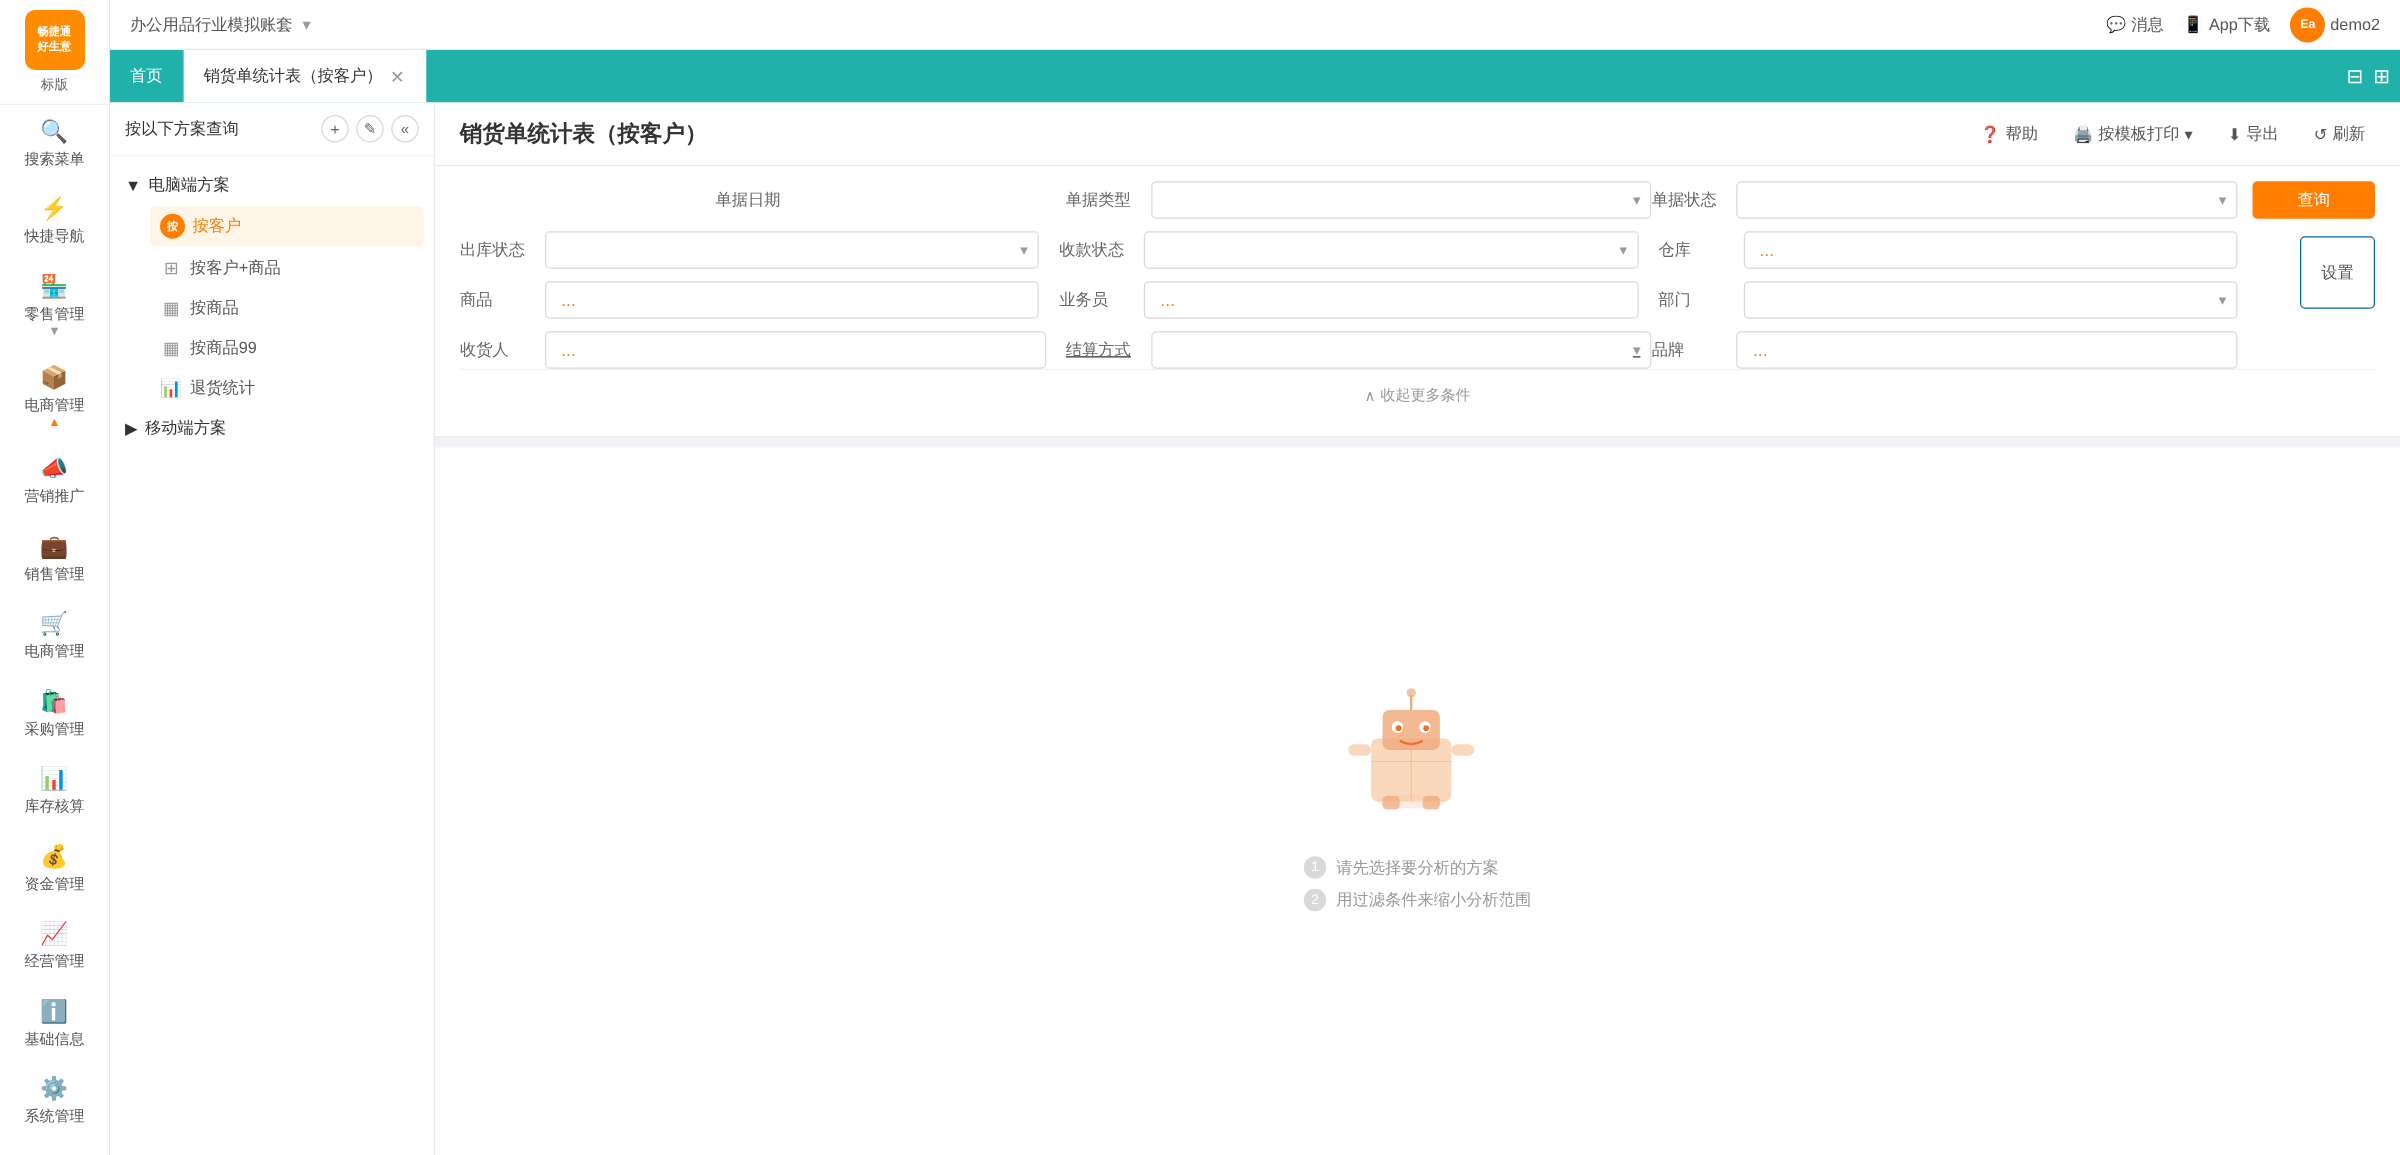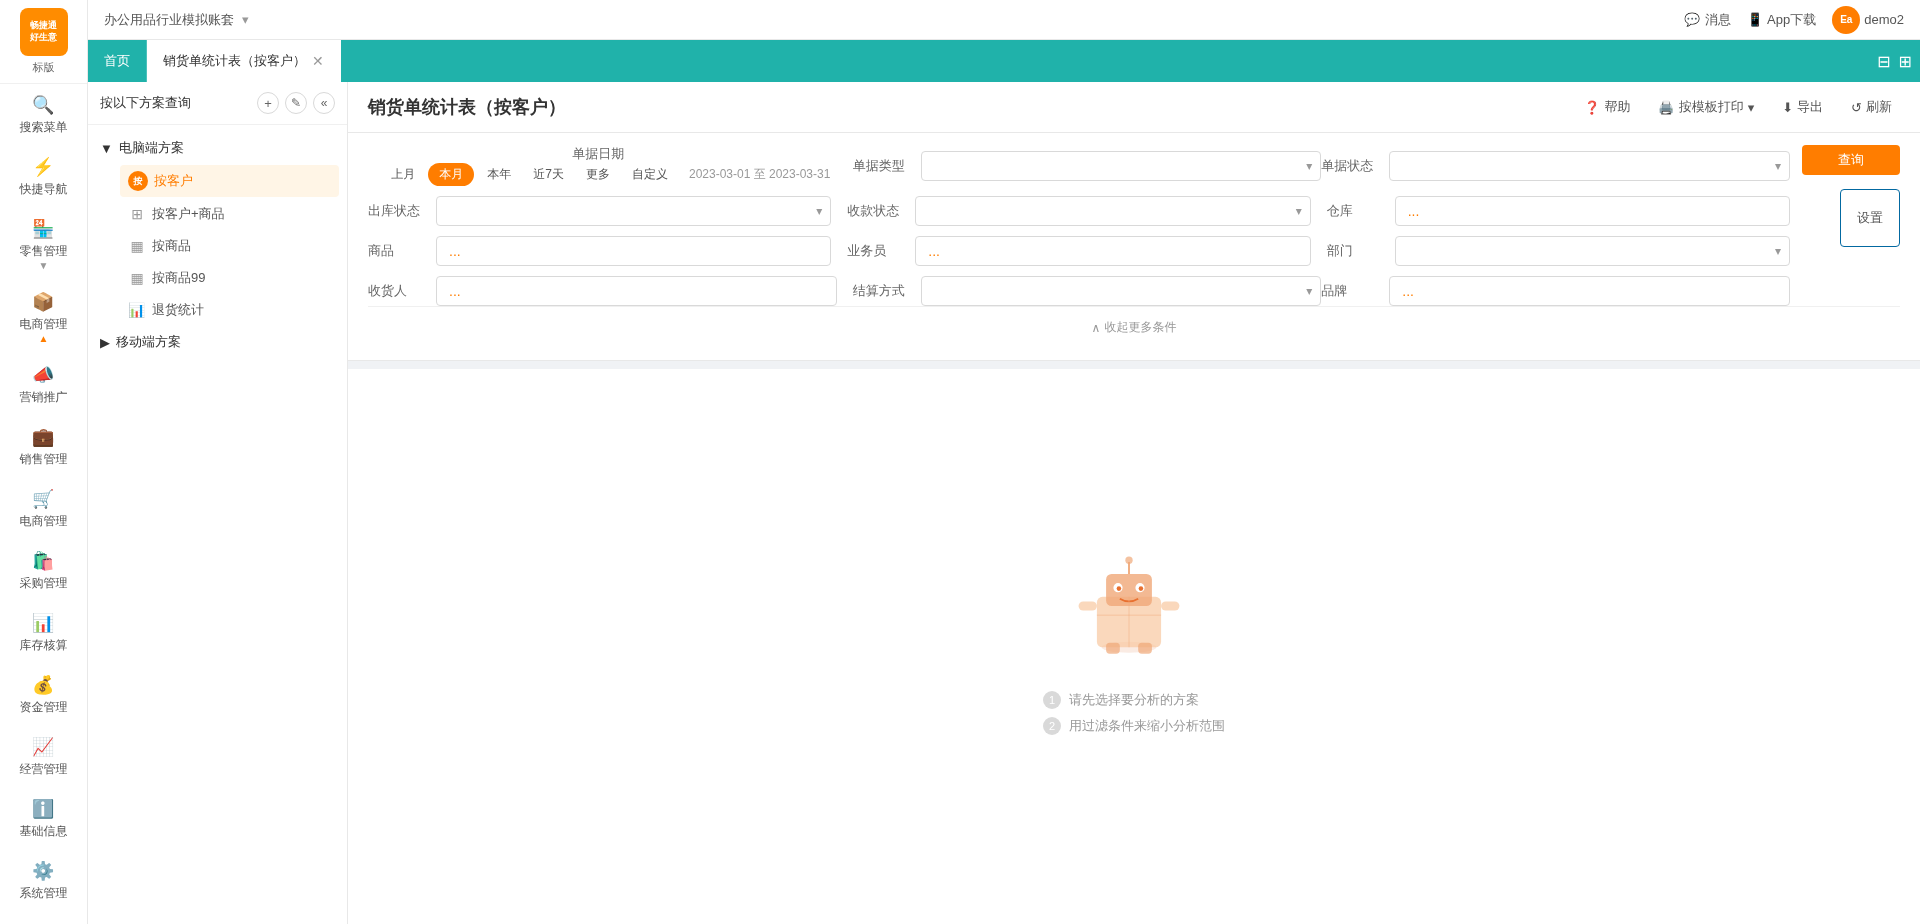--- a/index.html
+++ b/index.html
@@ -271,31 +271,20 @@
         </div>
       </div>
 
       <div class="filter-area">
         <div style="display:flex; align-items:flex-start;">
           <div style="flex:1;">
 
             <div class="filter-row">
               <div class="filter-item" style="min-width: 420px; margin-right: 16px; flex-direction: column;">
                 <span class="filter-label">单据日期</span>
-                <div style="display:flex; align-items:center; gap:4px; margin-left:8px;">
-                  <div class="date-quick-btns">
-                    <span class="date-btn">上月</span>
-                    <span class="date-btn active">本月</span>
-                    <span class="date-btn">本年</span>
-                    <span class="date-btn">近7天</span>
-                    <span class="date-btn">更多</span>
-                    <span class="date-btn">自定义</span>
-                  </div>
-                  <span class="date-range">2023-03-01 至 2023-03-31</span>
-                </div>
               </div>
               <div class="filter-item" style="flex:1; align-items:center;">
                 <span class="filter-label">单据类型</span>
                 <div class="filter-input" style="margin-left:8px;">
                   <span class="placeholder"></span>
                   <span class="chevron-icon">▾</span>
                 </div>
               </div>
               <div class="filter-item" style="flex:1;">
                 <span class="filter-label">单据状态</span>
@@ -351,21 +340,21 @@
               </div>
             </div>
 
             <div class="filter-row">
               <div class="filter-item" style="flex:1; margin-right:16px; min-width:420px;align-items:center;">
                 <span class="filter-label">收货人</span>
                 <div class="filter-input" style="margin-left:8px;">
                   <span class="dots-btn">...</span>
                 </div>
               </div>
-              <div class="filter-item" style="flex:1; ">
+              <div class="filter-item" style="flex:1; text-decoration:underline;">
                 <span class="filter-label">结算方式</span>
                 <div class="filter-input" style="margin-left:8px;">
                   <span class="placeholder"></span>
                   <span class="chevron-icon">▾</span>
                 </div>
               </div>
               <div class="filter-item" style="flex:1;">
                 <span class="filter-label">品牌</span>
                 <div class="filter-input" style="margin-left:8px;">
                   <span class="dots-btn">...</span>

